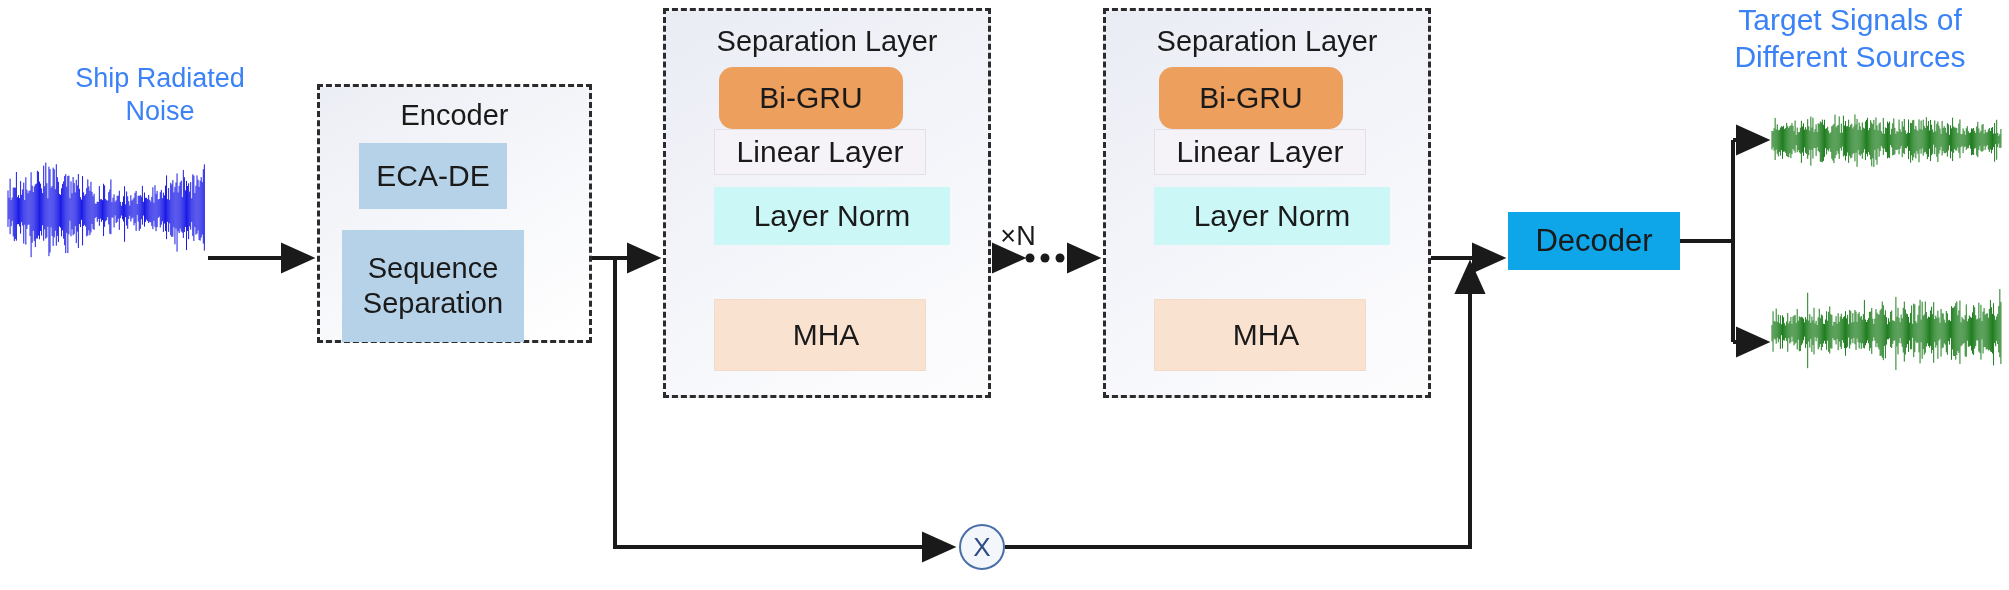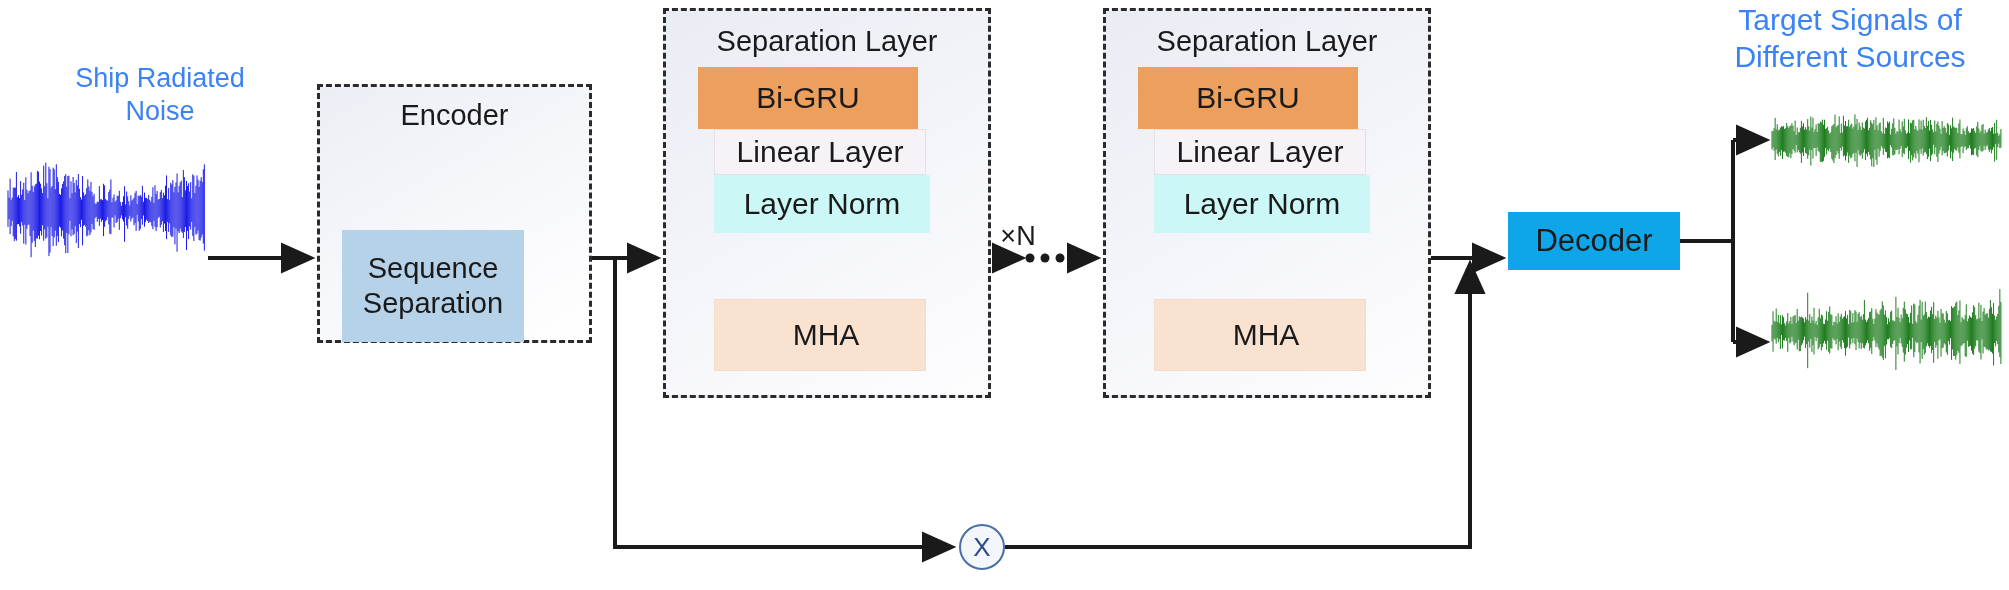--- a/index.html
+++ b/index.html
@@ -78,30 +78,31 @@
   .blk-eca {
     left: 39px; top: 56px; width: 148px; height: 66px;
     background: #b6d2e8;
   }
   .blk-seqsep {
     left: 22px; top: 143px; width: 182px; height: 112px;
     background: #b6d2e8;
     font-size: 29px;
   }
   .blk-bigru {
-    left: 32px; top: 56px; width: 220px; height: 62px;
+    left: 53px; top: 56px; width: 184px; height: 62px;
     background: #ed9f5e;
+    border-radius: 14px;
   }
   .blk-linear {
     left: 48px; top: 118px; width: 212px; height: 46px;
     background: #f5f3f7;
     border: 1px solid #e3e1e8;
   }
   .blk-layernorm {
-    left: 48px; top: 164px; width: 216px; height: 58px;
+    left: 48px; top: 176px; width: 236px; height: 58px;
     background: #ccf7f7;
   }
   .blk-mha {
     left: 48px; top: 288px; width: 212px; height: 72px;
     background: #fae2d0;
     border: 1px solid #f2dbc9;
     padding-left: 12px;
   }
 
   
@@ -820,20 +821,21 @@
         <line x1="1999.85" x2="1999.85" y1="289.07" y2="357.22" stroke="#1e7d1e" stroke-width="1"></line>
         <line x1="2000.90" x2="2000.90" y1="301.92" y2="363.97" stroke="#1e7d1e" stroke-width="1"></line>
       </g>
     </svg>
 
   <div class="abs label label-input">Ship Radiated
 Noise</div>
 
   <div class="abs dashed-box encoder-box">
     <div class="box-title">Encoder</div>
+    <div class="blk blk-eca">ECA-DE</div>
     <div class="blk blk-seqsep">Sequence
 Separation</div>
   </div>
 
   <div class="abs dashed-box sep-box sep-box-1">
     <div class="box-title">Separation Layer</div>
     <div class="blk blk-bigru">Bi-GRU</div>
     <div class="blk blk-linear">Linear Layer</div>
     <div class="blk blk-layernorm">Layer Norm</div>
     <div class="blk blk-mha">MHA</div>

